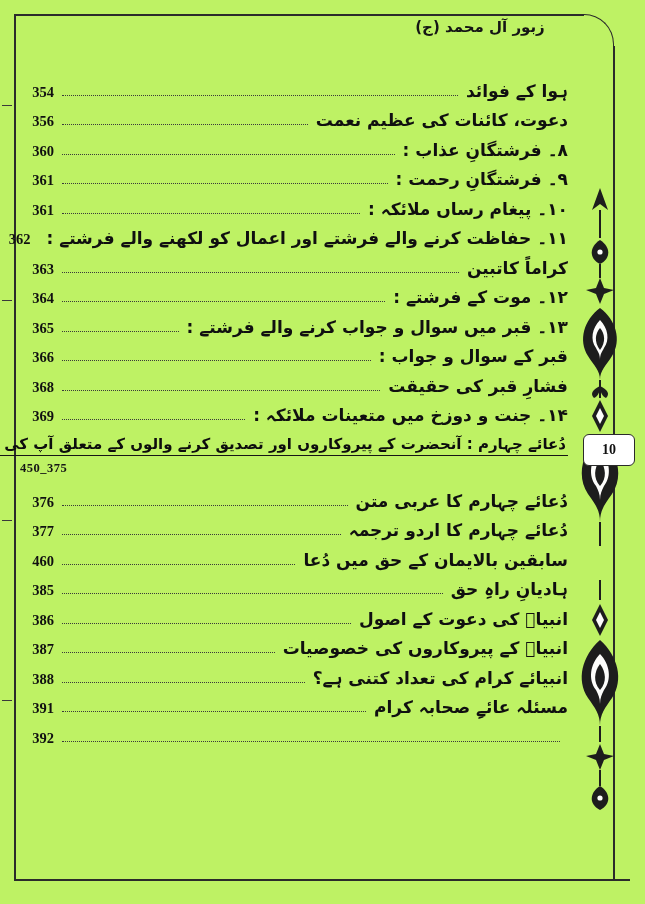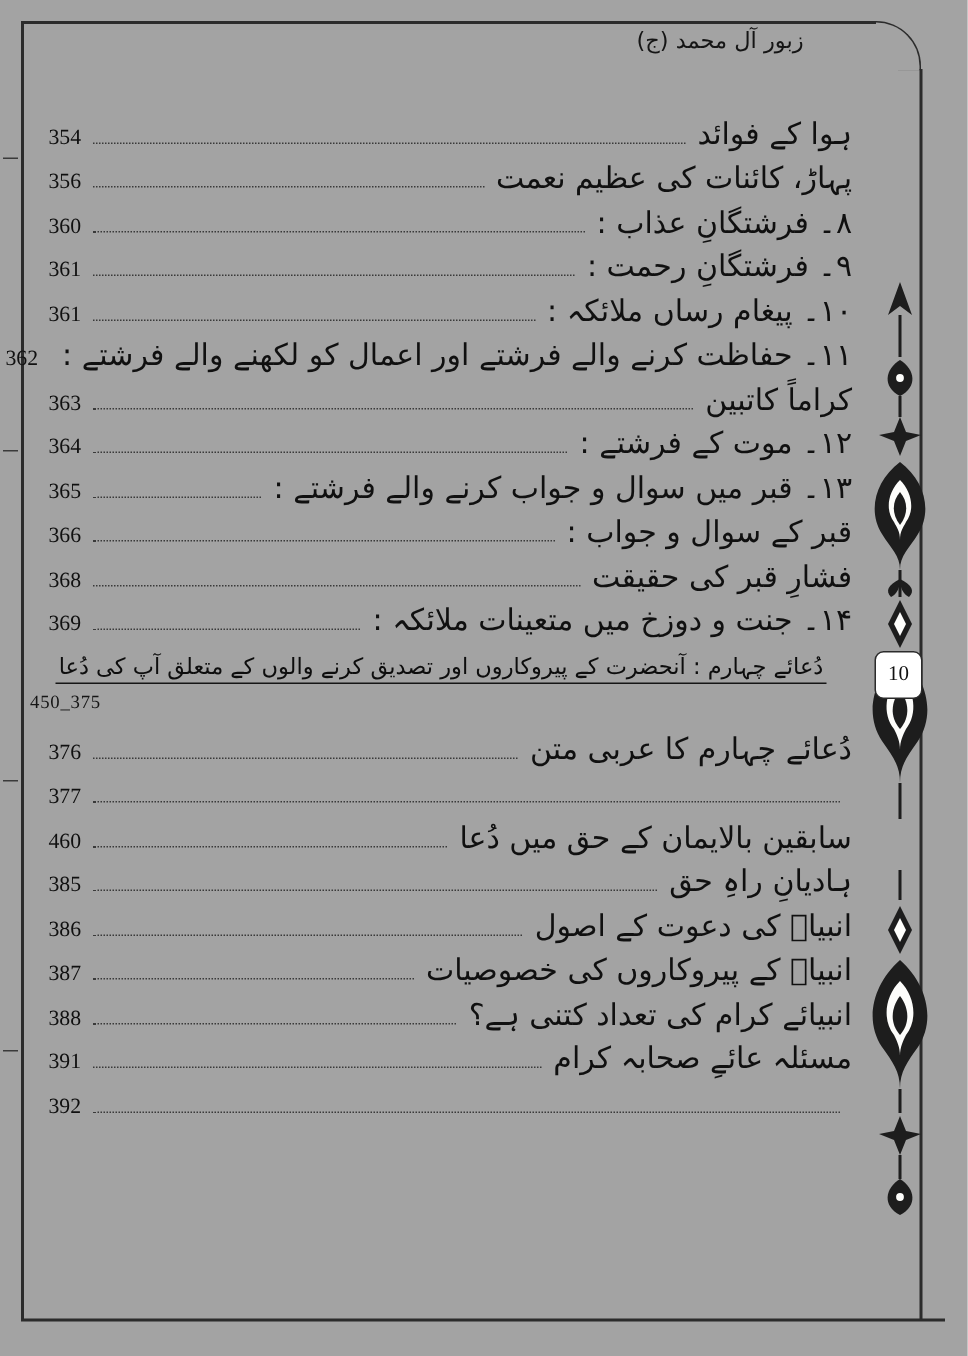--- a/index.html
+++ b/index.html
@@ -16,21 +16,22 @@
     position: relative;
     overflow: hidden;
   }
 
   
   #page {
     position: absolute;
     left: 0; top: 0;
     width: 645px;
     height: 904px;
-    background: #a3a3a3;
+    background: #bef264;
+    font-weight: bold;
   }
 
   .frame-line {
     position: absolute;
     background: #2b2b2b;
   }
   
   .border-left {
     left: 14px; top: 14px;
     width: 1.5px; height: 866px;
@@ -85,21 +86,21 @@
     top: 180px;
     width: 60px;
     height: 640px;
     overflow: hidden;
   }
 
   #page-number-badge {
     position: absolute;
     left: 583px;
     top: 434px;
-    width: 32px;
+    width: 52px;
     height: 32px;
     border: 1.5px solid #2b2b2b;
     border-radius: 6px;
     background: #ffffff;
     display: flex;
     align-items: center;
     justify-content: center;
     font-size: 14px;
     font-family: "Liberation Serif", serif;
     color: #111;
@@ -115,21 +116,21 @@
     width: 548px;
   }
 
   .toc-row {
     display: flex;
     align-items: flex-end;
     height: 29.5px;
     direction: rtl;
   }
   .toc-title {
-    font-size: 20px;
+    font-size: 17px;
     white-space: nowrap;
     direction: rtl;
     text-align: right;
     padding-bottom: 1px;
     color: #101010;
   }
   .toc-dots {
     flex: 1;
     border-bottom: 1.4px dotted #3a3a3a;
     margin: 0 8px 6px 8px;
@@ -238,21 +239,21 @@
 
   <div id="toc">
 
     <div class="toc-row">
       <div class="toc-title">ہوا کے فوائد</div>
       <div class="toc-dots"></div>
       <div class="toc-page">354</div>
     </div>
 
     <div class="toc-row">
-      <div class="toc-title">پہاڑ، کائنات کی عظیم نعمت</div>
+      <div class="toc-title">دعوت، کائنات کی عظیم نعمت</div>
       <div class="toc-dots"></div>
       <div class="toc-page">356</div>
     </div>
 
     <div class="toc-row">
       <div class="toc-title">۸۔ فرشتگانِ عذاب :</div>
       <div class="toc-dots"></div>
       <div class="toc-page">360</div>
     </div>
 
@@ -315,20 +316,21 @@
       <div class="section-subnum">450_375</div>
     </div>
 
     <div class="toc-row">
       <div class="toc-title">دُعائے چہارم کا عربی متن</div>
       <div class="toc-dots"></div>
       <div class="toc-page">376</div>
     </div>
 
     <div class="toc-row">
+      <div class="toc-title">دُعائے چہارم کا اردو ترجمہ</div>
       <div class="toc-dots"></div>
       <div class="toc-page">377</div>
     </div>
 
     <div class="toc-row">
       <div class="toc-title">سابقین بالایمان کے حق میں دُعا</div>
       <div class="toc-dots"></div>
       <div class="toc-page">460</div>
     </div>
 

